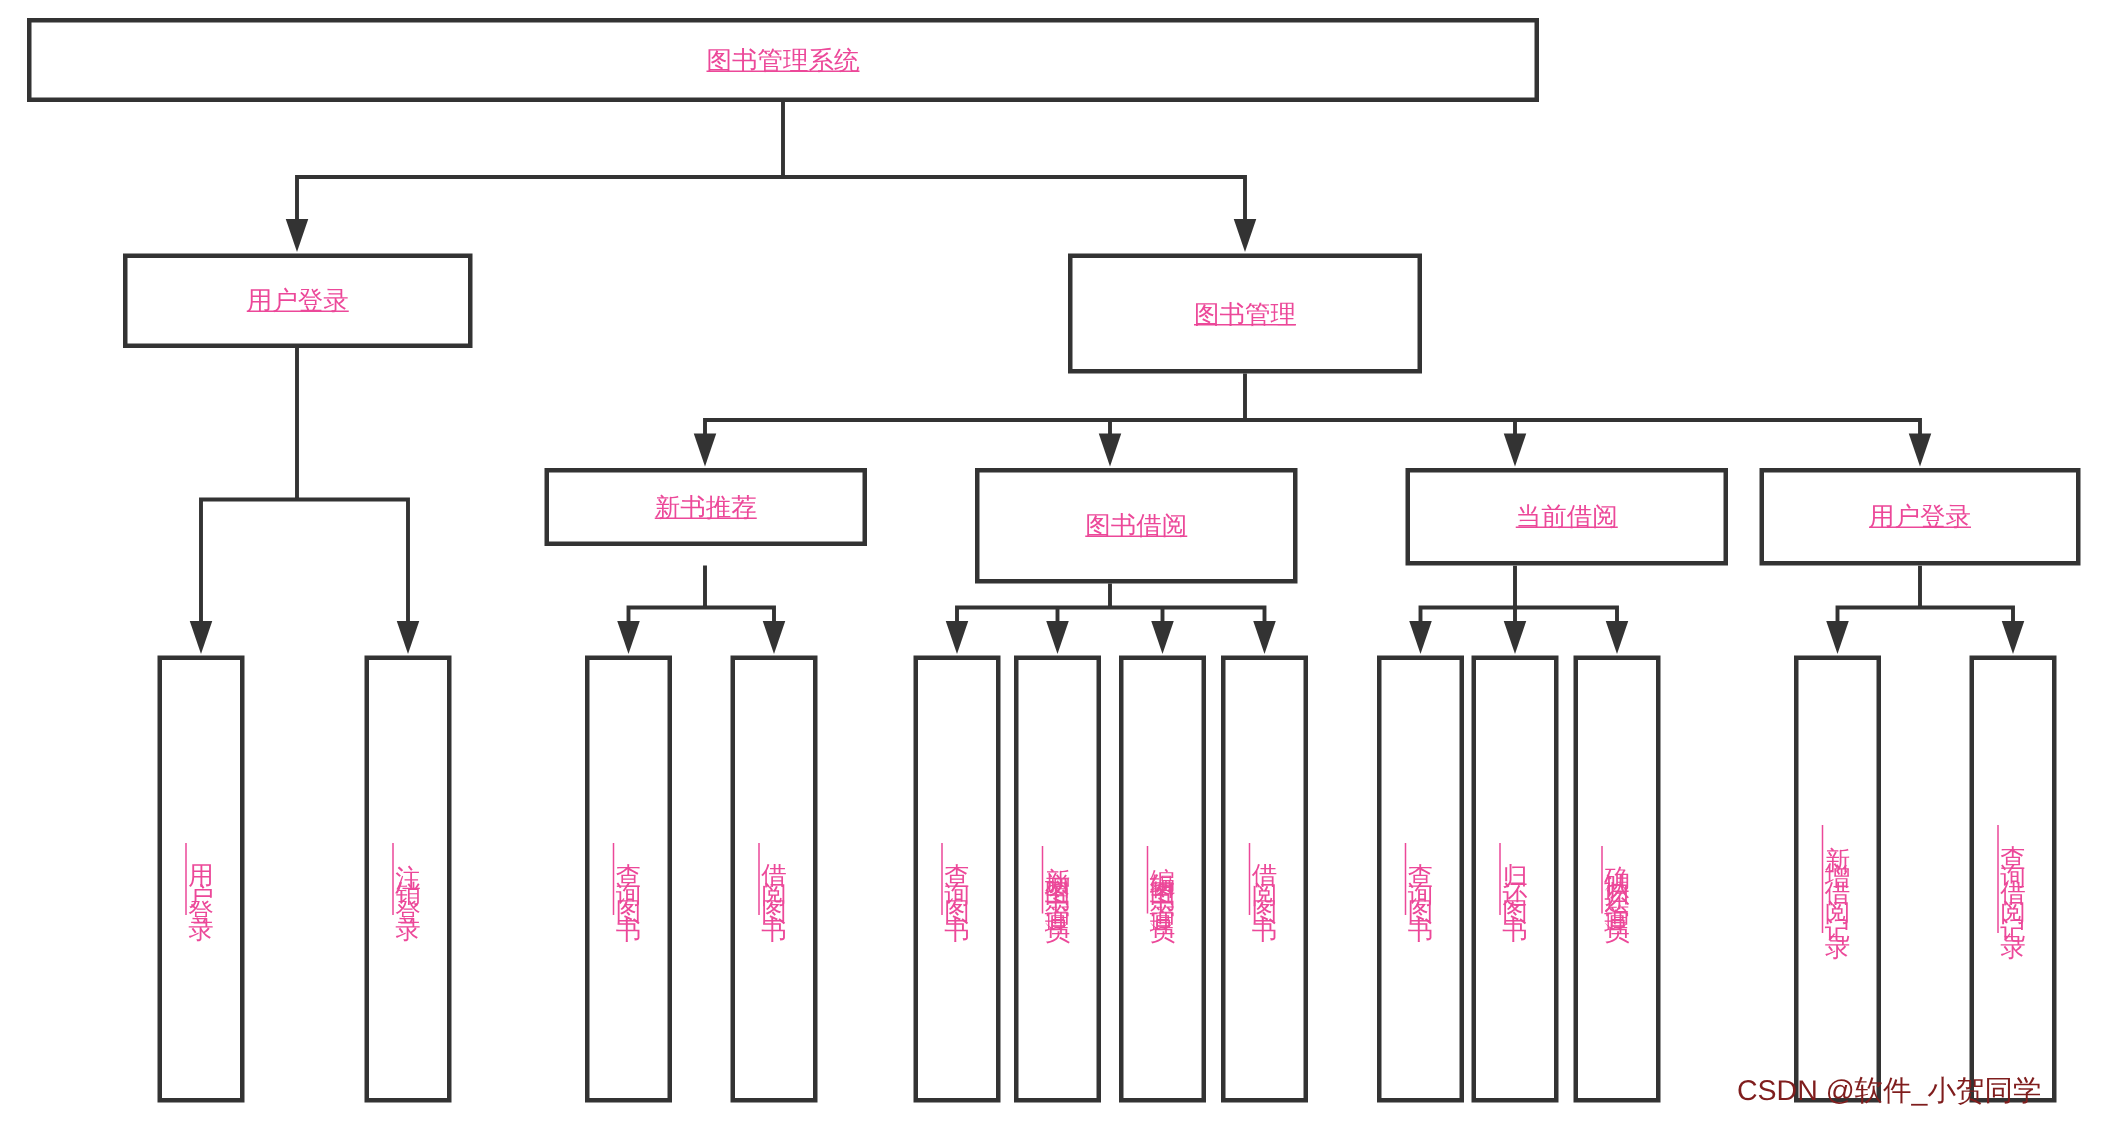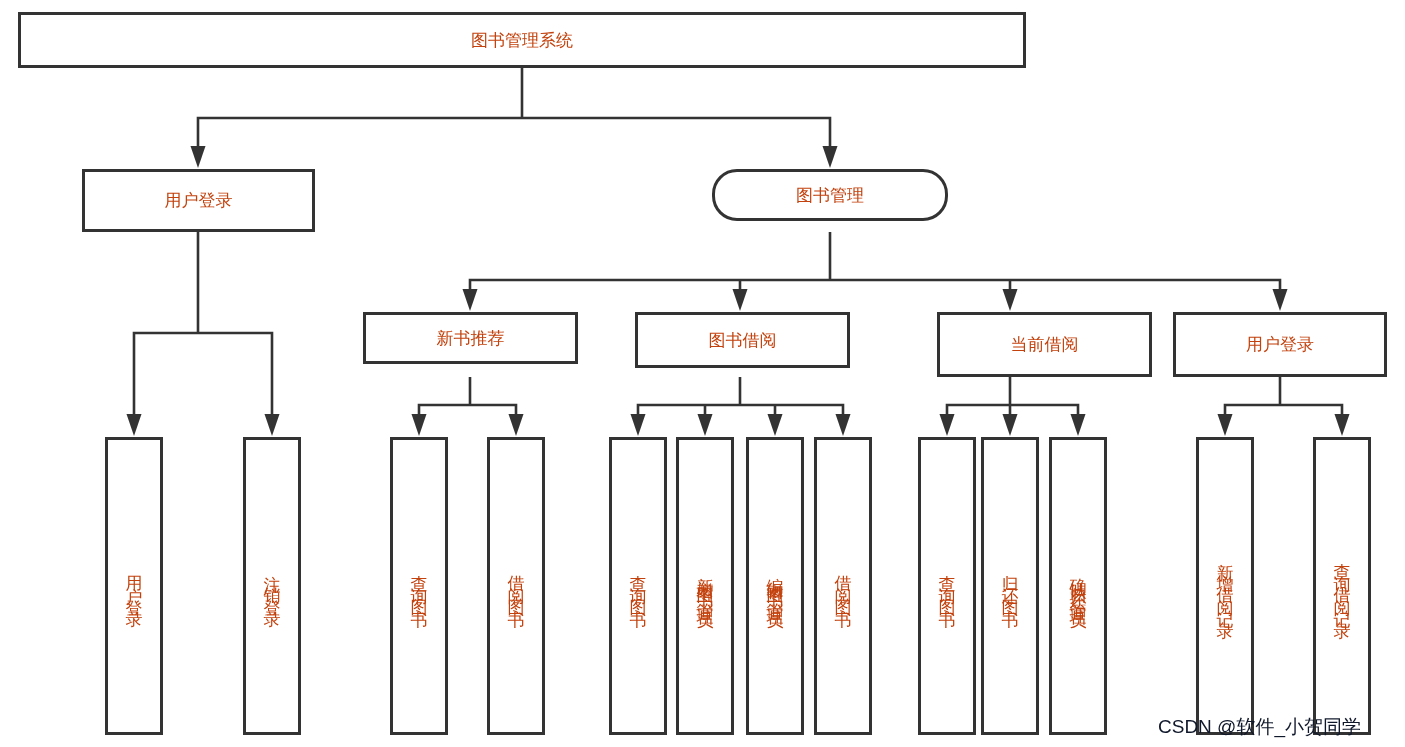--- a/index.html
+++ b/index.html
@@ -14,41 +14,42 @@
   #connector-svg {
     position: absolute;
     left: 0; top: 0;
     width: 1405px; height: 747px;
   }
   .node {
     position: absolute;
     box-sizing: border-box;
     border: 3px solid #333333;
     background: #ffffff;
-    color: #c2410c;
+    color: #ec4899;
     display: flex;
     align-items: center;
     justify-content: center;
     font-size: 17px;
     line-height: 1;
     text-align: center;
+    text-decoration: underline;
   }
   .vnode {
     writing-mode: vertical-rl;
     letter-spacing: 12px;
   }
   .vnode.tight {
     letter-spacing: 5px;
   }
   .watermark {
     position: absolute;
     left: 1158px;
     top: 714px;
     width: 247px;
-    color: #0f172a;
+    color: #7f1d1d;
     font-size: 19px;
     white-space: nowrap;
     z-index: 5;
   }
 </style>
 </head>
 <body>
 
 <div id="stage">
 
@@ -91,24 +92,24 @@
       <polygon points="1010,436 1002.5,414 1017.5,414"></polygon>
       <polygon points="1078,436 1070.5,414 1085.5,414"></polygon>
       <polygon points="1225,436 1217.5,414 1232.5,414"></polygon>
       <polygon points="1342,436 1334.5,414 1349.5,414"></polygon>
     </g>
   </svg>
 
   <div class="node" style="left:18px; top:12px; width:1008px; height:56px;">图书管理系统</div>
 
   <div class="node" style="left:82px; top:169px; width:233px; height:63px;">用户登录</div>
-  <div class="node" style="left:712px; top:169px; width:236px; height:52px;border-radius:25px;">图书管理</div>
+  <div class="node" style="left:712px; top:169px; width:236px; height:80px;">图书管理</div>
 
   <div class="node" style="left:363px; top:312px; width:215px; height:52px;">新书推荐</div>
-  <div class="node" style="left:635px; top:312px; width:215px; height:56px;text-align:right;">图书借阅</div>
+  <div class="node" style="left:650px; top:312px; width:215px; height:77px;text-align:right;">图书借阅</div>
   <div class="node" style="left:903px; top:312px; width:215px; height:65px;margin-left:34px;">当前借阅</div>
   <div class="node" style="left:1173px; top:312px; width:214px; height:65px;">用户登录</div>
 
   <div class="node vnode" style="left:105px; top:437px; width:58px; height:298px;">用户登录</div>
   <div class="node vnode" style="left:243px; top:437px; width:58px; height:298px;">注销登录</div>
 
   <div class="node vnode" style="left:390px; top:437px; width:58px; height:298px;">查询图书</div>
   <div class="node vnode" style="left:487px; top:437px; width:58px; height:298px;">借阅图书</div>
 
   <div class="node vnode" style="left:609px; top:437px; width:58px; height:298px;">查询图书</div>

